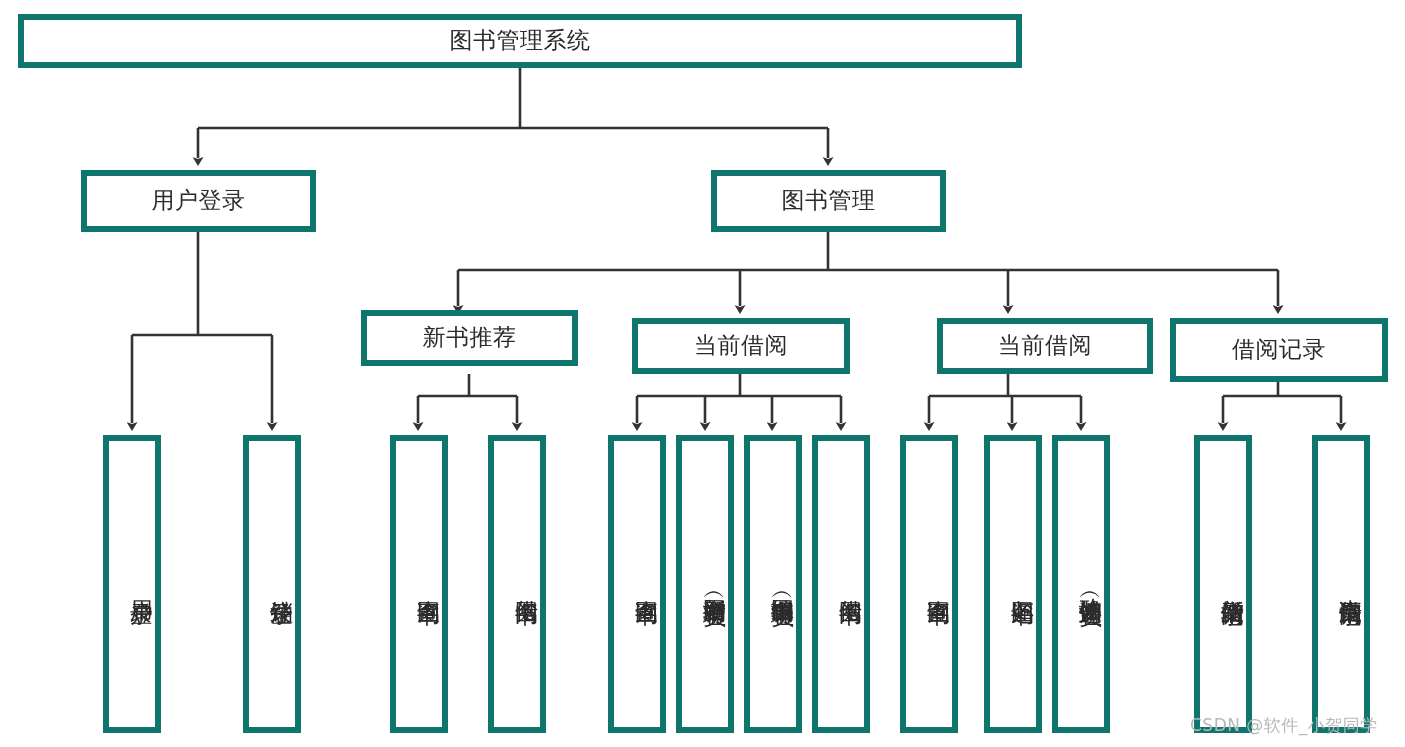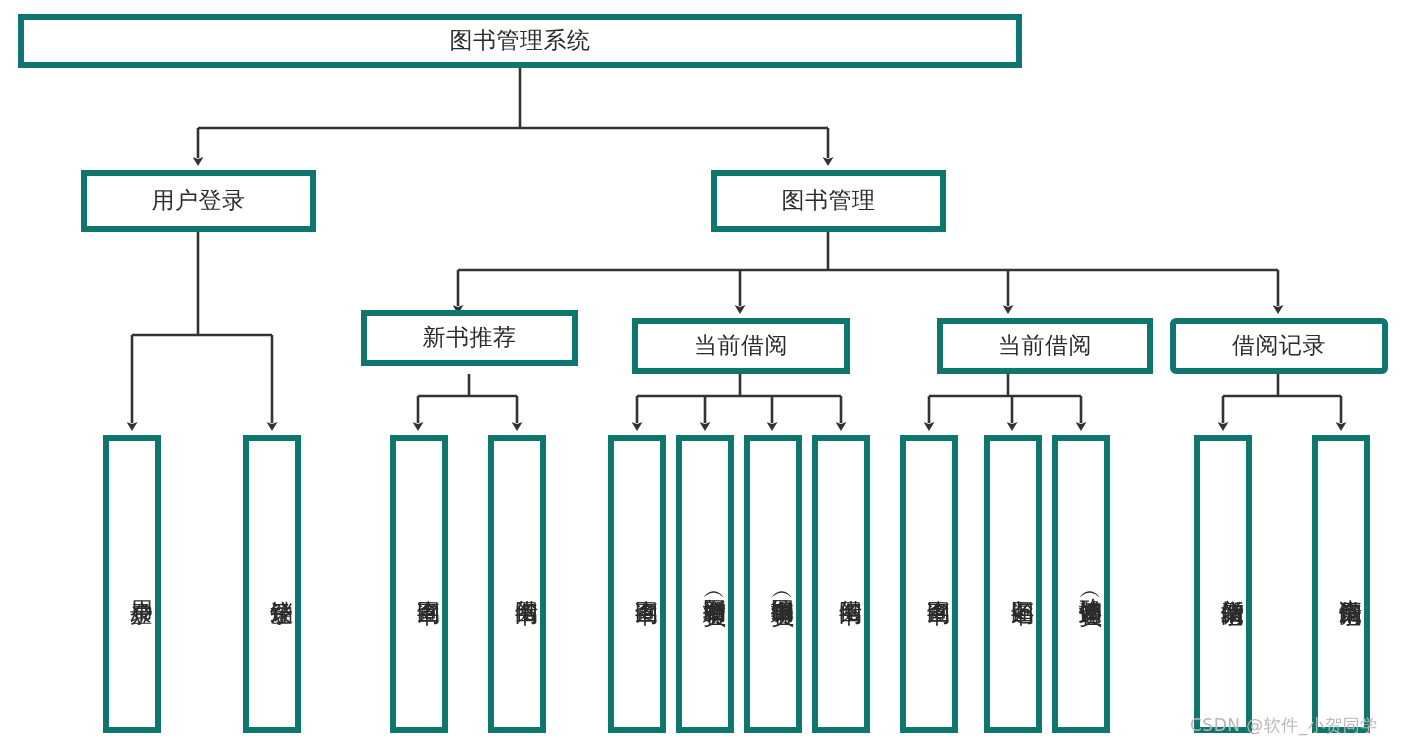--- a/index.html
+++ b/index.html
@@ -142,21 +142,21 @@
 
   <div class="node horiz" style="left:361px; top:310px; width:217px; height:56px;">
     <span class="label">新书推荐</span>
   </div>
   <div class="node horiz" style="left:632px; top:318px; width:218px; height:56px;">
     <span class="label">当前借阅</span>
   </div>
   <div class="node horiz" style="left:901px; top:318px; width:216px; height:56px;margin-left:36px;">
     <span class="label">当前借阅</span>
   </div>
-  <div class="node horiz" style="left:1170px; top:318px; width:218px; height:56px;border-radius:6px;">
+  <div class="node horiz" style="left:1170px; top:318px; width:218px; height:64px;">
     <span class="label">借阅记录</span>
   </div>
 
   <div class="node vert" style="left:103px; top:435px; width:58px; height:298px;">
     <span class="label">用户登录</span>
   </div>
   <div class="node vert" style="left:243px; top:435px; width:58px; height:298px;">
     <span class="label">注销登录</span>
   </div>
 

